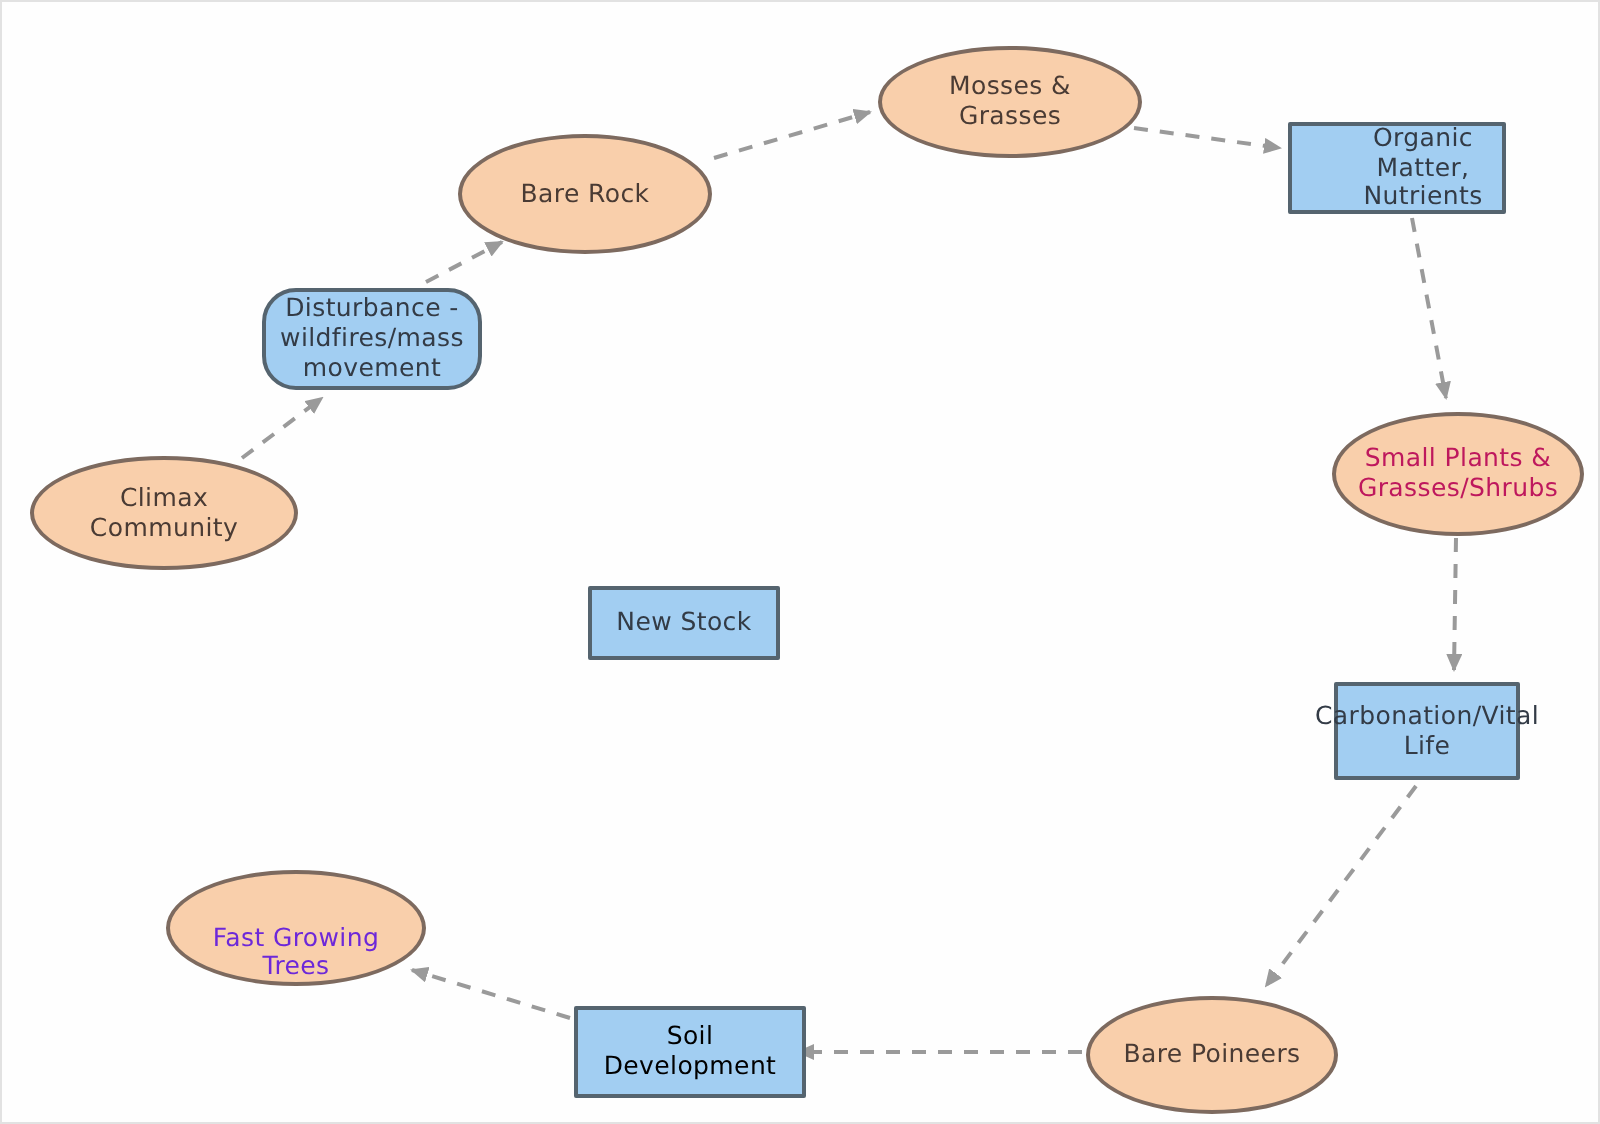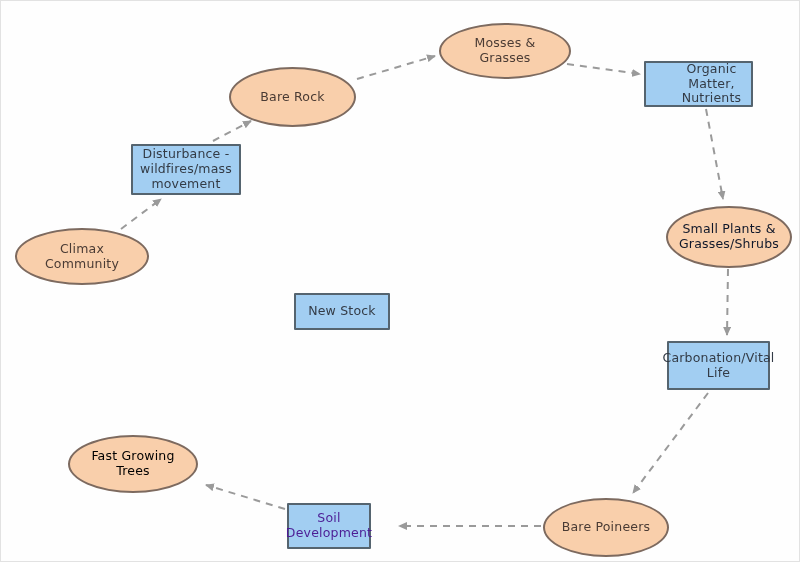--- a/index.html
+++ b/index.html
@@ -78,32 +78,32 @@
         <path d="M 705 108 L 722 198" fill="none" stroke="#9a9a9a" stroke-width="2" stroke-dasharray="7 6" marker-end="url(#arrowhead)"></path>
         <path d="M 727 268 L 726 334" fill="none" stroke="#9a9a9a" stroke-width="2" stroke-dasharray="7 6" marker-end="url(#arrowhead)"></path>
         <path d="M 707 392 L 632 492" fill="none" stroke="#9a9a9a" stroke-width="2" stroke-dasharray="7 6" marker-end="url(#arrowhead)"></path>
         <path d="M 540 525 L 398 525" fill="none" stroke="#9a9a9a" stroke-width="2" stroke-dasharray="7 6" marker-end="url(#arrowhead)"></path>
         <path d="M 284 508 L 205 484" fill="none" stroke="#9a9a9a" stroke-width="2" stroke-dasharray="7 6" marker-end="url(#arrowhead)"></path>
       </g>
   </svg>
 
   <div id="nodes-group">
       <div class="node ellipse" style="left: 14px; top: 227px; width: 134px; height: 57px; background: rgb(249, 207, 171); border-color: rgb(125, 106, 95); color: rgb(74, 59, 52); justify-content: center;"><span class="node-label">Climax Community</span></div>
-      <div class="node box" style="left: 130px; top: 143px; width: 110px; height: 51px; background: rgb(162, 206, 242); border-color: rgb(85, 100, 111); color: rgb(51, 59, 70);"><span class="node-label">Disturbance -
+      <div class="node box" style="left: 130px; top: 143px; width: 110px; height: 51px; background: rgb(162, 206, 242); border-color: rgb(85, 100, 111); color: rgb(51, 59, 70); border-radius: 17px;"><span class="node-label">Disturbance -
 wildfires/mass
 movement</span></div>
       <div class="node ellipse" style="left: 228px; top: 66px; width: 127px; height: 60px; background: rgb(249, 207, 171); border-color: rgb(125, 106, 95); color: rgb(74, 59, 52);"><span class="node-label">Bare Rock</span></div>
       <div class="node ellipse" style="left: 438px; top: 22px; width: 132px; height: 56px; background: rgb(249, 207, 171); border-color: rgb(125, 106, 95); color: rgb(74, 59, 52);"><span class="node-label">Mosses &amp; Grasses</span></div>
       <div class="node box" style="left: 643px; top: 60px; width: 109px; height: 46px; background: rgb(162, 206, 242); border-color: rgb(85, 100, 111); color: rgb(51, 59, 70); padding-left: 26px;"><span class="node-label">Organic Matter,
 Nutrients</span></div>
-      <div class="node ellipse" style="left: 665px; top: 205px; width: 126px; height: 62px; background: rgb(249, 207, 171); border-color: rgb(125, 106, 95); color: #0f172a;"><span class="node-label">Small Plants &amp;
+      <div class="node ellipse" style="left: 665px; top: 205px; width: 126px; height: 62px; background: rgb(249, 207, 171); border-color: rgb(125, 106, 95); color: #be185d;"><span class="node-label">Small Plants &amp;
 Grasses/Shrubs</span></div>
-      <div class="node box" style="left: 666px; top: 340px; width: 103px; height: 49px; background: rgb(162, 206, 242); border-color: rgb(85, 100, 111); color: rgb(51, 59, 70);"><span class="node-label">Carbonation/Vital
+      <div class="node box" style="left: 666px; top: 340px; width: 93px; height: 49px; background: rgb(162, 206, 242); border-color: rgb(85, 100, 111); color: rgb(51, 59, 70);"><span class="node-label">Carbonation/Vital
 Life</span></div>
       <div class="node ellipse" style="left: 542px; top: 497px; width: 126px; height: 59px; background: rgb(249, 207, 171); border-color: rgb(125, 106, 95); color: rgb(74, 59, 52);"><span class="node-label">Bare Poineers</span></div>
-      <div class="node box" style="left: 286px; top: 502px; width: 84px; height: 46px; background: rgb(162, 206, 242); border-color: rgb(85, 100, 111); color: #4c1d95;"><span class="node-label">Soil
+      <div class="node box" style="left: 286px; top: 502px; width: 116px; height: 46px; background: rgb(162, 206, 242); border-color: rgb(85, 100, 111); color: #000000;"><span class="node-label">Soil
 Development</span></div>
-      <div class="node ellipse" style="left: 67px; top: 434px; width: 130px; height: 58px; background: rgb(249, 207, 171); border-color: rgb(125, 106, 95); color: #000000;"><span class="node-label">Fast Growing
+      <div class="node ellipse" style="left: 82px; top: 434px; width: 130px; height: 58px; background: rgb(249, 207, 171); border-color: rgb(125, 106, 95); color: #6d28d9; align-items: flex-end;"><span class="node-label">Fast Growing
 Trees</span></div>
       <div class="node box" style="left: 293px; top: 292px; width: 96px; height: 37px; background: rgb(162, 206, 242); border-color: rgb(85, 100, 111); color: rgb(51, 59, 70); justify-content: center;"><span class="node-label">New Stock</span></div>
     </div>
 
 </div>
 
 </body></html>

